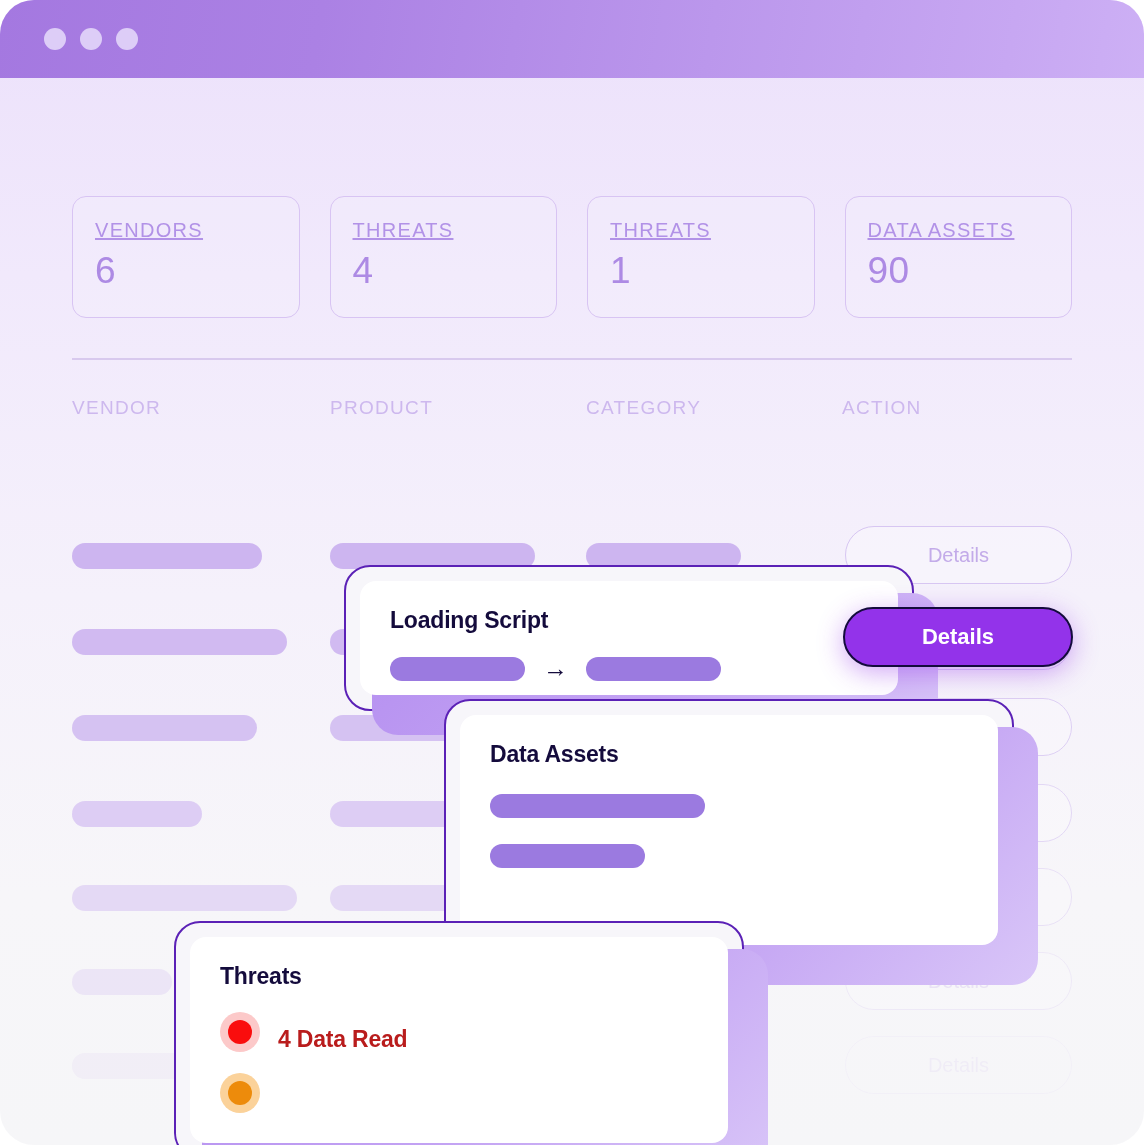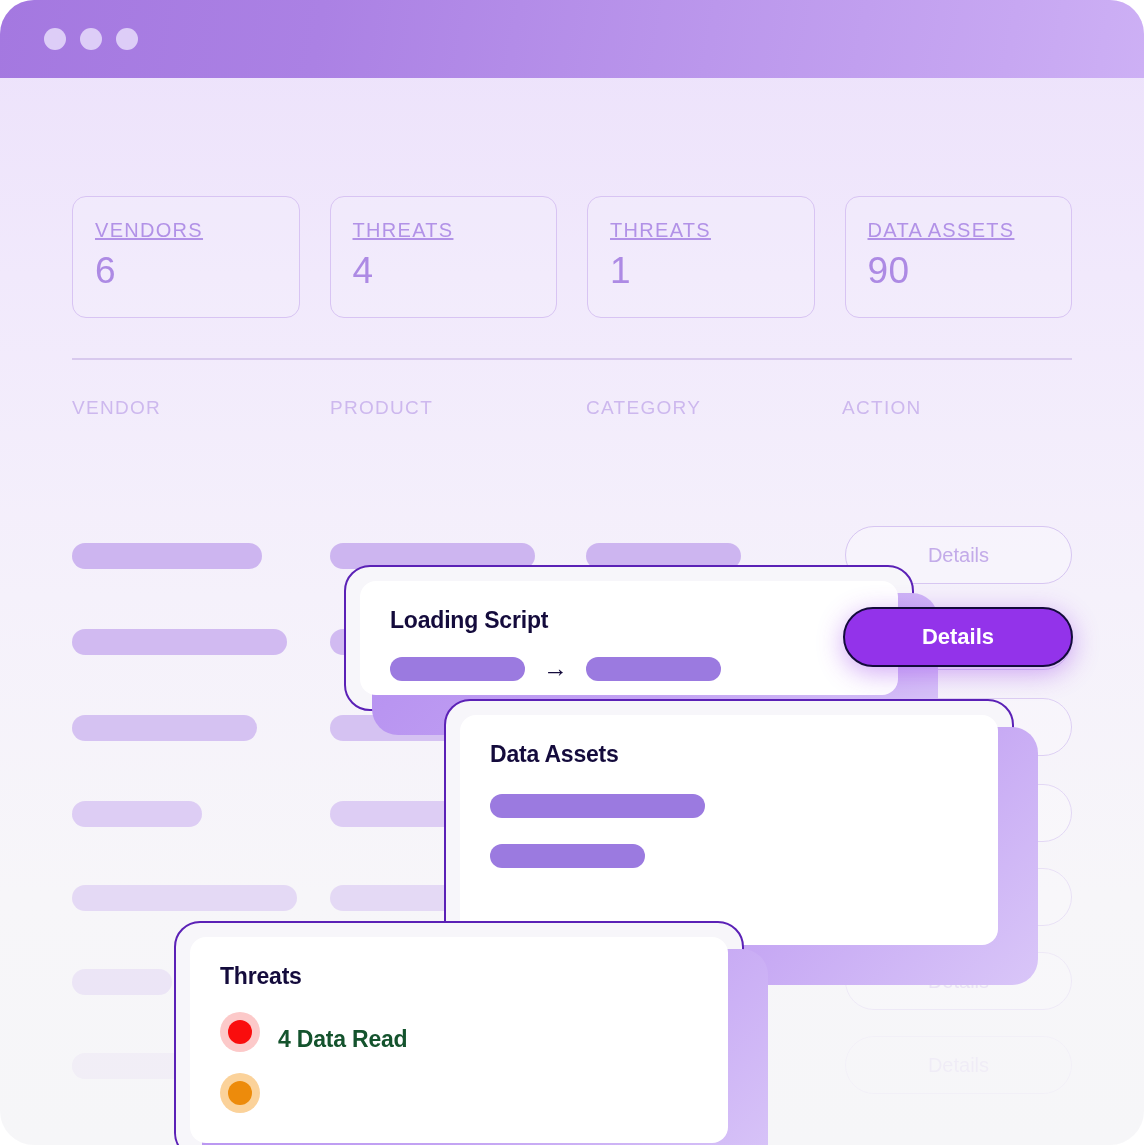--- a/index.html
+++ b/index.html
@@ -242,21 +242,21 @@
     flex: 0 0 auto;
   }
   .halo .core {
     width: 24px;
     height: 24px;
     border-radius: 50%;
   }
   .threat-text {
     font-size: 23px;
     font-weight: bold;
-    color: #14532d;
+    color: #b91c1c;
     letter-spacing: -0.2px;
     white-space: nowrap;
     margin-top: 16px;
   }
 
   
   #details-primary {
     position: absolute;
     left: 843px;
     top: 529px;

